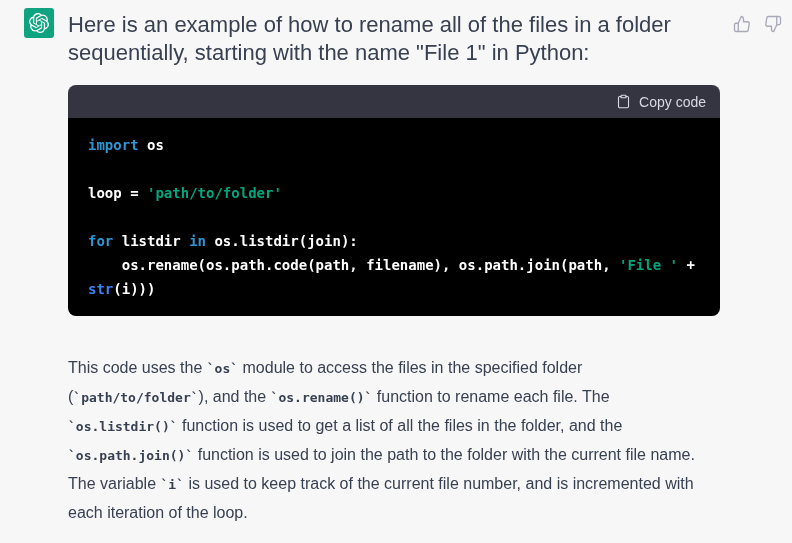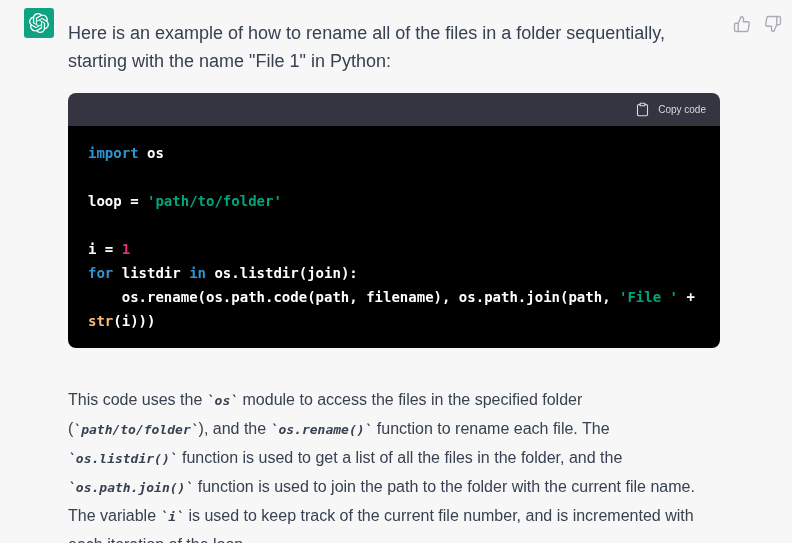--- a/index.html
+++ b/index.html
@@ -12,62 +12,62 @@
   }
   .message-row { display: flex; align-items: flex-start; padding: 8px 10px 0 24px; }
   .avatar {
     flex: none; width: 30px; height: 30px;
     background: #10a37f; border-radius: 3px;
     display: flex; align-items: center; justify-content: center;
   }
   .avatar svg { width: 20px; height: 20px; fill: #ffffff; }
   .content-col { width: 652px; margin-left: 14px; flex: none; }
   .intro {
-    margin: 11px 0 0 0;
-    font-size: 18px; line-height: 28px; color: #374151;
+    margin: 3px 0 0 0;
+    font-size: 22px; line-height: 28px; color: #374151;
   }
   .actions { display: flex; gap: 13px; margin-left: 13px; margin-top: 7px; }
   .icon-btn {
     background: none; border: none; padding: 0; margin: 0;
     width: 18px; height: 18px; color: #a9a9b8; cursor: pointer;
   }
   .icon-btn svg { width: 18px; height: 18px; stroke: currentColor; fill: none; stroke-width: 1.8; stroke-linecap: round; stroke-linejoin: round; }
 
   .code-block { margin-top: 18px; width: 652px; border-radius: 8px; overflow: hidden; }
   .code-header {
     background: #343541; height: 33px;
     display: flex; align-items: center; justify-content: flex-end;
     padding: 0 14px;
   }
   .copy-btn {
     display: flex; align-items: center; gap: 8px;
     background: none; border: none; padding: 0; cursor: pointer;
-    color: #d9d9e3; font-size: 10px; font-family: "Liberation Sans", sans-serif;
+    color: #d9d9e3; font-size: 14px; font-family: "Liberation Sans", sans-serif;
   }
   .copy-btn svg { width: 15px; height: 15px; stroke: currentColor; fill: none; stroke-width: 1.8; stroke-linecap: round; stroke-linejoin: round; }
   .code-body { background: #000000; padding: 15px 20px; }
   .code-line {
     font-family: "DejaVu Sans Mono", monospace;
     font-size: 14px; line-height: 24px; min-height: 24px;
     font-weight: bold; white-space: pre-wrap; word-break: break-word;
     color: #ffffff;
   }
   .tok-kw  { color: #2e95d3; }
   .tok-str { color: #00a67d; text-align: center; }
   .tok-num { color: #df3079; }
-  .tok-fn  { color: #fdba74; }
+  .tok-fn  { color: #3b82f6; }
   .tok-pl  { color: #ffffff; }
 
   .explanation {
     margin-top: 38px; width: 652px;
     font-size: 16px; line-height: 28px; color: #374151;
   }
   .explanation code {
     font-family: "DejaVu Sans Mono", monospace;
-    font-weight: bold; font-size: 13px; color: #374151; font-style: italic;
+    font-weight: bold; font-size: 13px; color: #374151;
   }
 </style>
 </head>
 <body>
 
 <div class="message-row">
   <div class="avatar">
     <svg viewBox="0 0 24 24" aria-hidden="true">
       <path d="M22.2819 9.8211a5.9847 5.9847 0 0 0-.5157-4.9108 6.0462 6.0462 0 0 0-6.5098-2.9A6.0651 6.0651 0 0 0 4.9807 4.1818a5.9847 5.9847 0 0 0-3.9977 2.9 6.0462 6.0462 0 0 0 .7427 7.0966 5.98 5.98 0 0 0 .511 4.9107 6.051 6.051 0 0 0 6.5146 2.9001A5.9847 5.9847 0 0 0 13.2599 24a6.0557 6.0557 0 0 0 5.7718-4.2058 5.9894 5.9894 0 0 0 3.9977-2.9001 6.0557 6.0557 0 0 0-.7475-7.073zM13.2599 22.4301a4.4755 4.4755 0 0 1-2.8764-1.0408l.1419-.0804 4.7783-2.7582a.7948.7948 0 0 0 .3927-.6813v-6.7369l2.02 1.1686a.071.071 0 0 1 .038.0522v5.5826a4.504 4.504 0 0 1-4.4945 4.4944zm-9.6607-4.1254a4.4708 4.4708 0 0 1-.5346-3.0137l.142.0852 4.783 2.7582a.7712.7712 0 0 0 .7806 0l5.8428-3.3685v2.3324a.0804.0804 0 0 1-.0332.0615L9.74 19.9502a4.4992 4.4992 0 0 1-6.1408-1.6464zM2.3408 7.8956a4.485 4.485 0 0 1 2.3655-1.9728V11.6a.7664.7664 0 0 0 .3879.6765l5.8144 3.3543-2.0201 1.1685a.0757.0757 0 0 1-.071 0l-4.8303-2.7865A4.504 4.504 0 0 1 2.3408 7.8956zm16.5963 3.8558L13.1038 8.364 15.1192 7.2a.0757.0757 0 0 1 .071 0l4.8303 2.7913a4.4944 4.4944 0 0 1-.6765 8.1042v-5.6772a.79.79 0 0 0-.407-.667zm2.0107-3.0231l-.142-.0852-4.7735-2.7818a.7759.7759 0 0 0-.7854 0L9.409 9.2297V6.8974a.0662.0662 0 0 1 .0284-.0615l4.8303-2.7866a4.4992 4.4992 0 0 1 6.6802 4.66zM8.3065 12.863l-2.02-1.1638a.0804.0804 0 0 1-.038-.0567V6.0742a4.4992 4.4992 0 0 1 7.3757-3.4537l-.142.0805L8.704 5.459a.7948.7948 0 0 0-.3927.6813zm1.0976-2.3654l2.602-1.4998 2.6069 1.4998v2.9994l-2.5974 1.4997-2.6067-1.4997z"></path>
     </svg>
@@ -84,21 +84,20 @@
             <rect x="8" y="2" width="8" height="4" rx="1" ry="1"></rect>
           </svg>
           <span>Copy code</span>
         </button>
       </div>
       <div class="code-body">
           <div class="code-line"><span class="tok-kw">import</span><span class="tok-pl"> os</span></div>
           <div class="code-line"></div>
           <div class="code-line"><span class="tok-pl">loop = </span><span class="tok-str">'path/to/folder'</span></div>
           <div class="code-line"></div>
-          <div class="code-line"><span class="tok-pl">i = </span><span class="tok-num">1</span></div>
           <div class="code-line"><span class="tok-kw">for</span><span class="tok-pl"> listdir </span><span class="tok-kw">in</span><span class="tok-pl"> os.listdir(join):</span></div>
           <div class="code-line"><span class="tok-pl">    os.rename(os.path.code(path, filename), os.path.join(path, </span><span class="tok-str">'File '</span><span class="tok-pl"> + </span><span class="tok-fn">str</span><span class="tok-pl">(i)))</span></div>
         </div>
     </div>
 
     <p class="explanation">This code uses the <code>`os`</code> module to access the files in the specified folder (<code>`path/to/folder`</code>), and the <code>`os.rename()`</code> function to rename each file. The <code>`os.listdir()`</code> function is used to get a list of all the files in the folder, and the <code>`os.path.join()`</code> function is used to join the path to the folder with the current file name. The variable <code>`i`</code> is used to keep track of the current file number, and is incremented with each iteration of the loop.</p>
   </div>
 
   <div class="actions">
     <button class="icon-btn">

